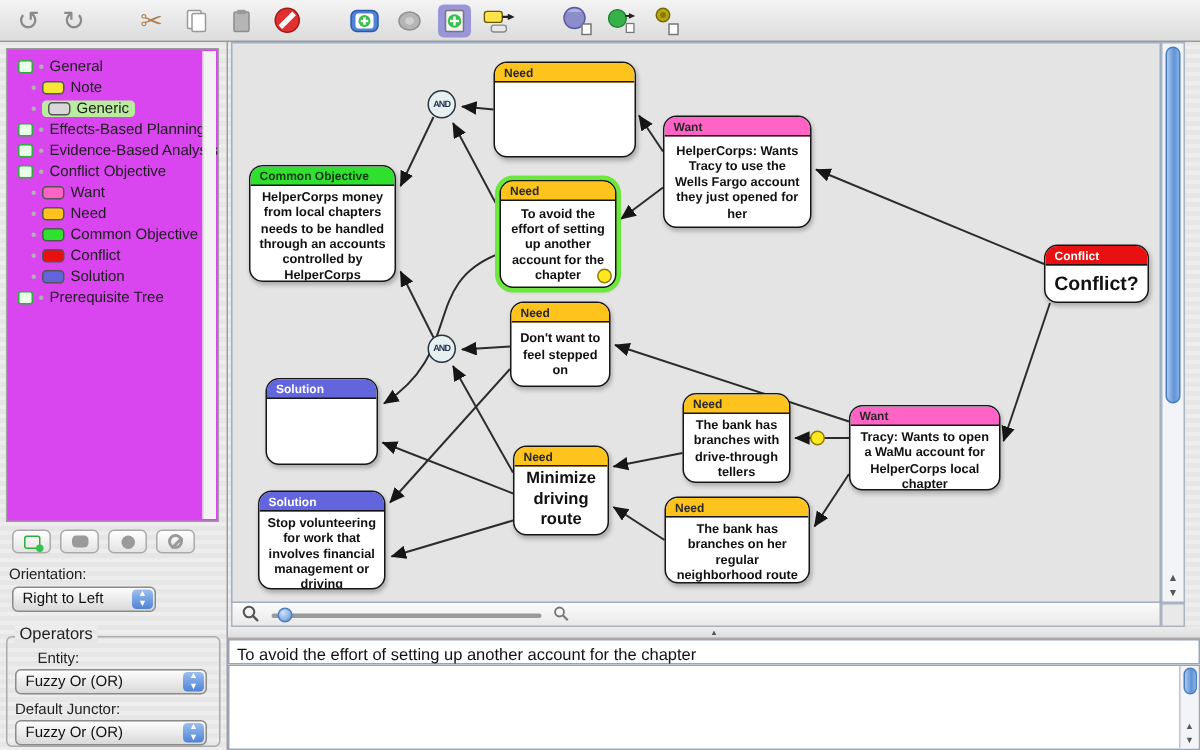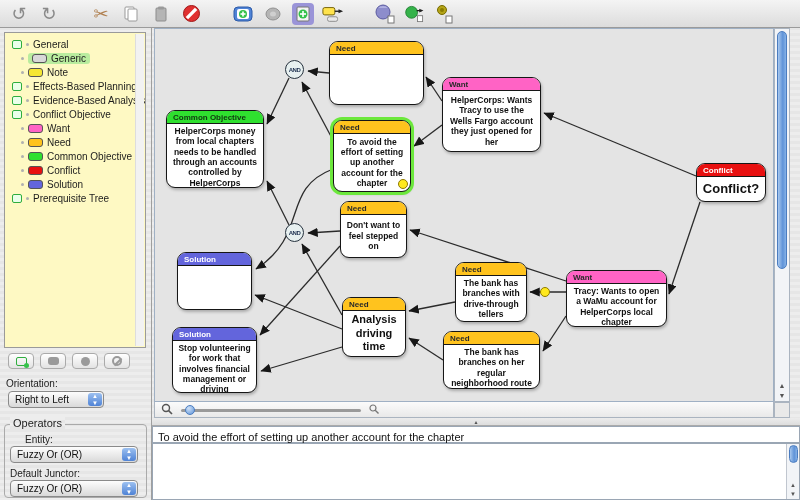--- a/index.html
+++ b/index.html
@@ -14,21 +14,21 @@
   .tb-icon { width:22px; height:22px; display:flex; align-items:center; justify-content:center;
     font-size:18px; color:#8a8a8a; border-radius:4px; }
   .tb-icon svg { display:block; }
   .tb-sep { width:14px; }
   .tb-active { background:#9a94d8; }
 
   
   .left-panel { position:absolute; left:0; top:28px; width:152px; height:472px;
     border-right:1px solid #9f9f9f; }
   .tree-box { position:absolute; left:4px; top:4px; width:142px; height:316px;
-    background:#fef9c3; border:1px solid #9a9a9a; overflow:hidden; }
+    background:#d946ef; border:1px solid #9a9a9a; overflow:hidden; }
   .tree-scroll { position:absolute; right:1px; top:1px; width:9px; height:312px;
     background:#f2f2f2; border-left:1px solid #ddd; }
   .tree-row { position:relative; height:14px; display:flex; align-items:center; gap:4px;
     font-size:10px; color:#1c1c1c; white-space:nowrap; }
   .tree-row.lvl0 { padding-left:7px; }
   .tree-row.lvl1 { padding-left:16px; }
   .folder-ic { width:10px; height:9px; border:1.5px solid #2fae3e; border-radius:2px;
     background:#eaffea; flex:0 0 auto; }
   .dot { width:3px; height:3px; border-radius:50%; background:#b0b0b0; flex:0 0 auto; }
   .swatch { width:15px; height:9px; border:1px solid #555; border-radius:3px; flex:0 0 auto; }
@@ -198,29 +198,29 @@
 <div class="left-panel">
   <div class="tree-box">
     <div style="padding-top:4px;">
       <div class="tree-row lvl0">
           <span class="folder-ic"></span>
           <span class="dot"></span>
           <span>General</span>
         </div>
       <div class="tree-row lvl1">
           <span class="dot"></span>
+          <span class="swatch" style="background: rgb(245, 231, 51);"></span>
+          <span>Note</span>
+        </div>
+      <div class="tree-row lvl1">
+          <span class="dot"></span>
           <span class="sel-hl" style="display:flex;align-items:center;gap:4px;">
             <span class="swatch" style="background: rgb(216, 216, 216);"></span>
             <span>Generic</span>
           </span>
-        </div>
-      <div class="tree-row lvl1">
-          <span class="dot"></span>
-          <span class="swatch" style="background: rgb(245, 231, 51);"></span>
-          <span>Note</span>
         </div>
       <div class="tree-row lvl0">
           <span class="folder-ic"></span>
           <span class="dot"></span>
           <span>Effects-Based Planning</span>
         </div>
       <div class="tree-row lvl0">
           <span class="folder-ic"></span>
           <span class="dot"></span>
           <span>Evidence-Based Analysis</span>
@@ -407,21 +407,21 @@
       <div class="node-header" style="background: rgb(255, 99, 197); color: rgb(42, 42, 42);">
           <span>Want</span>
         </div>
       <div class="node-body">Tracy: Wants to open a WaMu account for HelperCorps local chapter</div>
     </div>
 
     <div class="node" style="left:187px; top:268px; width:64px; height:60px;">
       <div class="node-header" style="background: rgb(255, 195, 30); color: rgb(42, 42, 42);">
           <span>Need</span>
         </div>
-      <div class="node-body mid">Analysis driving time</div>
+      <div class="node-body mid">Minimize driving route</div>
     </div>
 
     <div class="node" style="left:288px; top:302px; width:97px; height:58px;">
       <div class="node-header" style="background: rgb(255, 195, 30); color: rgb(42, 42, 42);">
           <span>Need</span>
         </div>
       <div class="node-body">The bank has branches on her regular neighborhood route</div>
     </div>
 
     <div class="node" style="left:17px; top:298px; width:85px; height:66px;">

